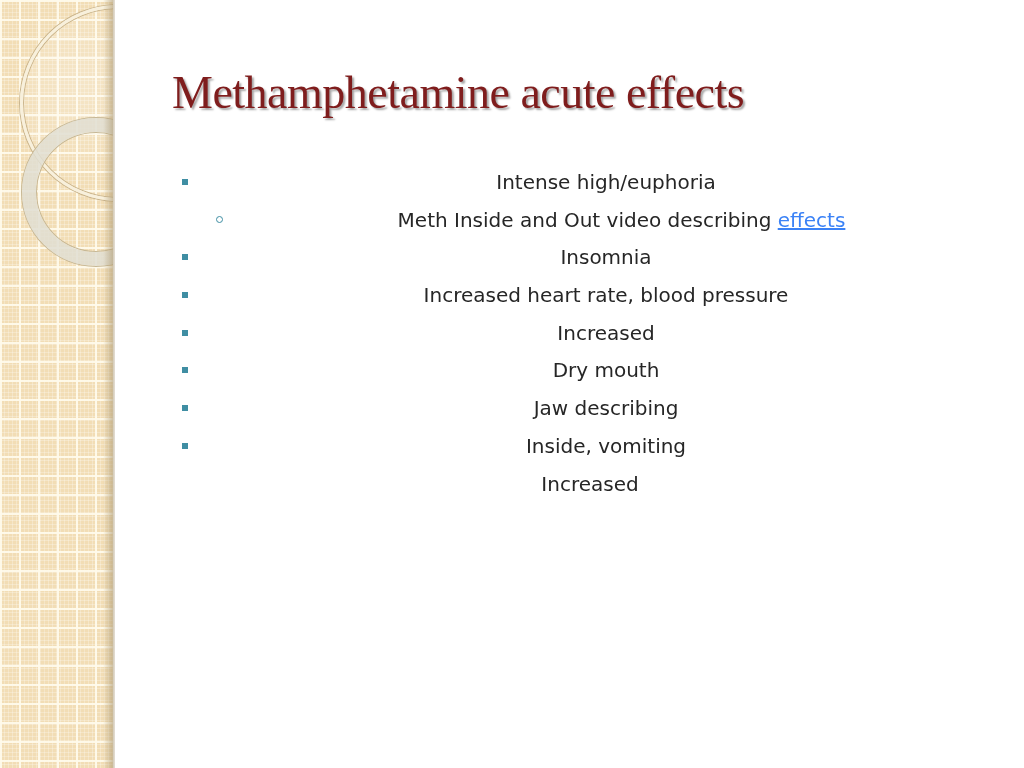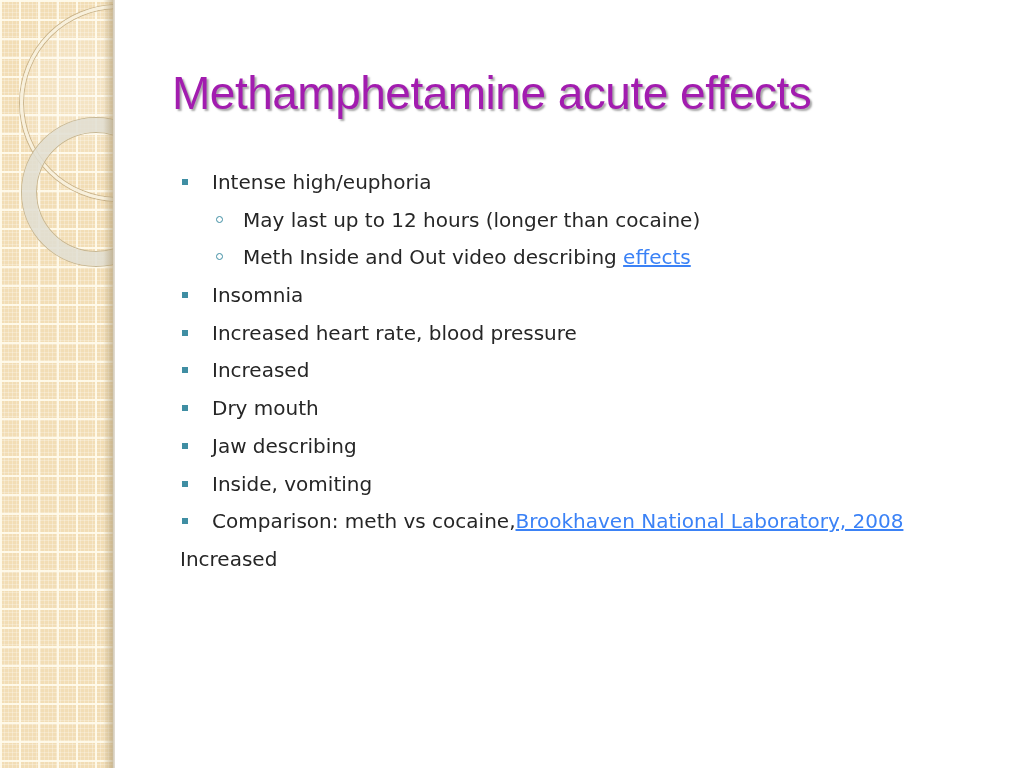--- a/index.html
+++ b/index.html
@@ -32,30 +32,30 @@
     background: radial-gradient(circle at 30% 40%, rgba(255,255,255,0.25), rgba(255,255,255,0) 60%);
   }
   .ring-small {
     position: absolute; left: 22px; top: 118px; width: 120px; height: 120px;
     border-radius: 50%;
     border: 14px solid rgba(225,222,210,0.85);
     box-shadow: 0 0 0 1px #c7b896, inset 0 0 0 1px #c7b896;
   }
   .title {
     position: absolute; left: 172px; top: 66px; width: 840px;
-    font-family: Liberation Sans, sans-serif;
-    font-size: 46px; color: #a21caf; letter-spacing: -0.5px;
+    font-family: Liberation Serif, serif;
+    font-size: 46px; color: #7f1d1d; letter-spacing: -0.5px;
     text-shadow: 2px 2px 2px rgba(0,0,0,0.35);
     margin: 0; font-weight: normal; white-space: nowrap;
   }
   .content {
     position: absolute; left: 180px; top: 166px; width: 820px;
     color: #262626; font-size: 20px;
   }
-  .line { position: relative; height: 37.7px; line-height: 32px; white-space: nowrap; }
+  .line { position: relative; height: 37.7px; line-height: 32px; white-space: nowrap; text-align: center; }
   .l1 { padding-left: 32px; }
   .l2 { padding-left: 63px; }
   .l0 { padding-left: 0; }
   .bullet-sq {
     position: absolute; left: 2px; top: 13px; width: 6px; height: 6px;
     background: #3f8ea3;
   }
   .bullet-ring {
     position: absolute; left: 36px; top: 12px; width: 5px; height: 5px;
     border: 1px solid #3f8ea3; border-radius: 50%;
@@ -78,24 +78,20 @@
 
 <h1 class="title">Methamphetamine acute effects</h1>
 
 <div class="content">
   <div class="line l1">
     <span class="bullet-sq"></span>
     <span>Intense high/euphoria</span>
   </div>
   <div class="line l2">
     <span class="bullet-ring"></span>
-    <span>May last up to 12 hours (longer than cocaine)</span>
-  </div>
-  <div class="line l2">
-    <span class="bullet-ring"></span>
     <span>Meth Inside and Out video describing </span><a class="link">effects</a>
   </div>
   <div class="line l1">
     <span class="bullet-sq"></span>
     <span>Insomnia</span>
   </div>
   <div class="line l1">
     <span class="bullet-sq"></span>
     <span>Increased heart rate, blood pressure</span>
   </div>
@@ -108,18 +104,14 @@
     <span>Dry mouth</span>
   </div>
   <div class="line l1">
     <span class="bullet-sq"></span>
     <span>Jaw describing</span>
   </div>
   <div class="line l1">
     <span class="bullet-sq"></span>
     <span>Inside, vomiting</span>
   </div>
-  <div class="line l1">
-    <span class="bullet-sq"></span>
-    <span>Comparison: meth vs cocaine,</span><a class="link">Brookhaven National Laboratory, 2008</a>
-  </div>
   <div class="line l0">Increased</div>
 </div>
 
 </body></html>

